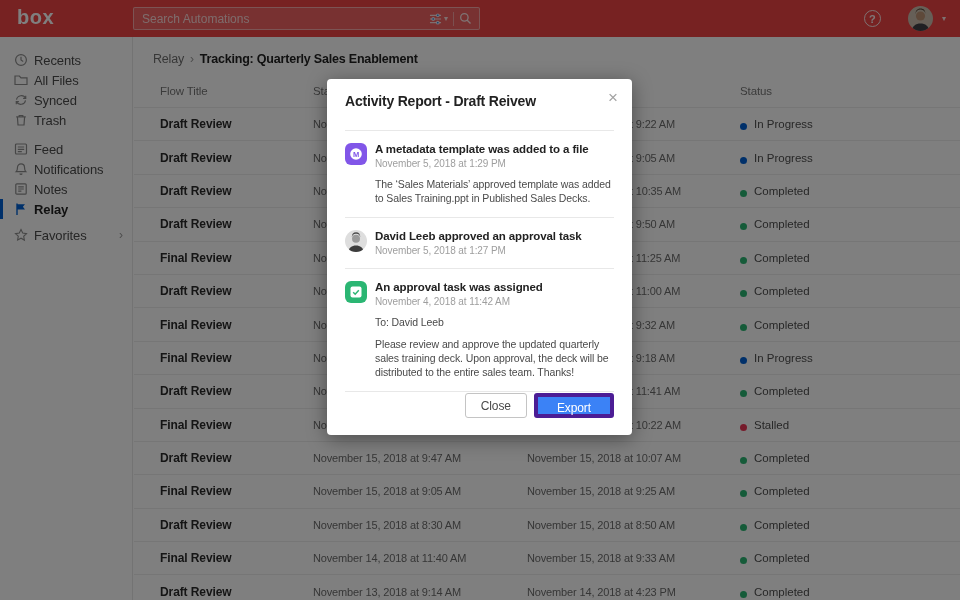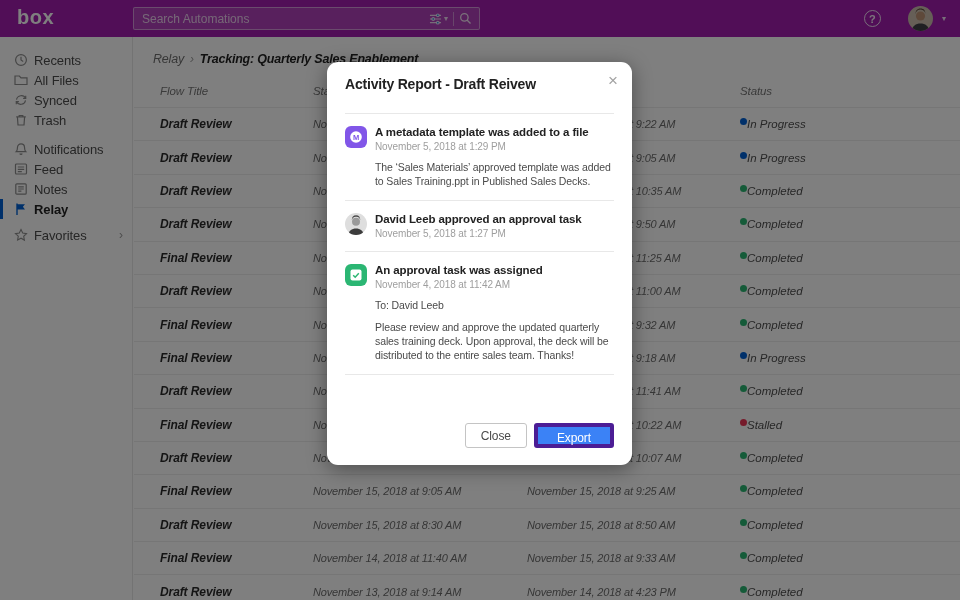--- a/index.html
+++ b/index.html
@@ -1,20 +1,20 @@
 <!DOCTYPE html>
 <html><head>
 <meta charset="utf-8">
 <style>
   html,body{margin:0;padding:0;width:960px;height:600px;overflow:hidden;
     font-family:"Liberation Sans","DejaVu Sans",sans-serif;background:#fff;}
   .stage{position:relative;width:960px;height:600px;}
 
   
-  .topbar{position:absolute;left:0;top:0;width:100%;height:37px;background:#a21caf;z-index:1;}
+  .topbar{position:absolute;left:0;top:0;width:100%;height:37px;background:#ef4444;z-index:1;}
   .logo{position:absolute;left:17px;top:6px;color:#fff;font-size:20px;font-weight:bold;
     letter-spacing:.5px;cursor:pointer;}
   .search{position:absolute;left:133px;top:7px;width:347px;height:23px;box-sizing:border-box;
     background:rgba(255,255,255,.16);border:1px solid rgba(255,255,255,.45);border-radius:2px;
     display:flex;align-items:center;}
   .search-input{flex:1;background:transparent;border:none;outline:none;color:#fff;
     font-size:12px;padding:0 8px;font-family:inherit;}
   .search-input::placeholder{color:rgba(255,255,255,.75);}
   .search-tools{display:flex;align-items:center;gap:5px;padding-right:7px;}
   .filter-btn{display:flex;align-items:center;gap:2px;cursor:pointer;}
@@ -37,38 +37,38 @@
   .sitem{position:relative;height:20px;display:flex;align-items:center;padding-left:14px;
     cursor:pointer;}
   .sicon{width:14px;height:14px;margin-right:6px;display:flex;align-items:center;flex:none;}
   .slabel{font-size:13px;color:#4c4c4c;letter-spacing:-.1px;}
   .sitem.selected .slabel{font-weight:bold;color:#222;}
   .sitem.selected::before{content:"";position:absolute;left:0;top:0;bottom:0;width:3px;
     background:#0061d5;}
   .schev{position:absolute;right:9px;color:#9b9b9b;font-size:12px;}
 
   
-  .main{position:absolute;left:134px;top:37px;right:0;bottom:0;background:#fff;z-index:1;font-style:italic;}
+  .main{position:absolute;left:134px;top:37px;right:0;bottom:0;background:#fff;z-index:1;}
   .breadcrumb{padding:15px 0 0 19px;font-size:12.5px;letter-spacing:-.2px;height:17px;}
   .bc-parent{color:#6f6f6f;cursor:pointer;}
   .bc-sep{color:#9b9b9b;margin:0 6px;font-size:12px;}
   .bc-current{color:#222;font-weight:bold;}
   .tgrid{display:grid;grid-template-columns:153px 214px 213px 1fr;padding-left:26px;}
   .thead{margin-top:16px;height:22px;}
   .thead .hcell{font-size:11.5px;color:#767676;letter-spacing:-.1px;}
   .trow{height:33.4px;box-sizing:border-box;border-top:1px solid #ececec;align-items:center;cursor:pointer;}
   .c-title{font-size:12px;font-weight:bold;color:#2b2b2b;letter-spacing:-.1px;}
   .c-date{font-size:11px;color:#6d6d6d;letter-spacing:-.15px;}
-  .c-status{display:flex;align-items:flex-start;font-size:11.5px;color:#4f4f4f;}
+  .c-status{display:flex;align-items:flex-end;gap:7px;font-size:11.5px;color:#4f4f4f;}
   .dot{width:7px;height:7px;border-radius:50%;flex:none;}
 
   
   .scrim{position:absolute;inset:0;background:rgba(0,0,0,.5);z-index:50;}
-  .modal{position:absolute;left:327px;top:62px;width:305px;height:403px;background:#fff;
-    border-radius:11px;box-shadow:0 4px 20px rgba(0,0,0,.4);z-index:60;box-sizing:border-box;}
+  .modal{position:absolute;left:327px;top:79px;width:305px;height:356px;background:#fff;
+    border-radius:4px;box-shadow:0 4px 20px rgba(0,0,0,.4);z-index:60;box-sizing:border-box;}
   .mtitle{margin:0;padding:14px 18px 0;font-size:14px;font-weight:bold;color:#222;
     letter-spacing:-.2px;}
   .mclose{position:absolute;top:8px;right:12px;font-size:17px;color:#a3a3a3;cursor:pointer;
     line-height:1;padding:2px;}
   .mbody{margin:21px 18px 0;border-top:1px solid #e8e8e8;height:327px;overflow:hidden;}
   .aitem{position:relative;padding:12px 0 12px 30px;border-bottom:1px solid #e8e8e8;}
   .tile{position:absolute;left:0;top:12px;width:22px;height:22px;border-radius:6px;
     display:flex;align-items:center;justify-content:center;}
   .aava{position:absolute;left:0;top:12px;width:22px;height:22px;border-radius:50%;overflow:hidden;}
   .atitle{margin:0;font-size:11.5px;font-weight:bold;color:#222;letter-spacing:-.1px;}
@@ -158,34 +158,34 @@
               <path d="M2.2 3.8h9.6M5.2 3.8V2.5h3.6v1.3M3.4 3.8l.6 8.2h6l.6-8.2"></path>
             </svg>
         </span>
         <span class="slabel">Trash</span>
       </div>
     </div>
     <div class="sgroup">
       <div class="sitem">
         <span class="sicon">
           <svg width="14" height="14" viewBox="0 0 14 14" fill="none" stroke="#8d8d8d" stroke-width="1.2">
+              <rect x="1.5" y="2" width="11" height="10" rx="1"></rect>
+              <path d="M3.8 5h6.4M3.8 7.3h6.4M3.8 9.6h4"></path>
+            </svg>
+        </span>
+        <span class="slabel">Feed</span>
+      </div>
+      <div class="sitem">
+        <span class="sicon">
+          <svg width="14" height="14" viewBox="0 0 14 14" fill="none" stroke="#8d8d8d" stroke-width="1.2">
               <path d="M7 1.8a3.5 3.5 0 0 1 3.5 3.5c0 3 1.3 4.3 1.3 4.3H2.2s1.3-1.3 1.3-4.3A3.5 3.5 0 0 1 7 1.8z"></path>
               <path d="M5.8 11.6a1.3 1.3 0 0 0 2.4 0"></path>
             </svg>
         </span>
         <span class="slabel">Notifications</span>
-      </div>
-      <div class="sitem">
-        <span class="sicon">
-          <svg width="14" height="14" viewBox="0 0 14 14" fill="none" stroke="#8d8d8d" stroke-width="1.2">
-              <rect x="1.5" y="2" width="11" height="10" rx="1"></rect>
-              <path d="M3.8 5h6.4M3.8 7.3h6.4M3.8 9.6h4"></path>
-            </svg>
-        </span>
-        <span class="slabel">Feed</span>
       </div>
       <div class="sitem">
         <span class="sicon">
           <svg width="14" height="14" viewBox="0 0 14 14" fill="none" stroke="#8d8d8d" stroke-width="1.2">
               <rect x="1.8" y="1.8" width="10.4" height="10.4" rx="1"></rect>
               <path d="M4.2 4.8h5.6M4.2 7h5.6M4.2 9.2h3.2"></path>
             </svg>
         </span>
         <span class="slabel">Notes</span>
       </div>

